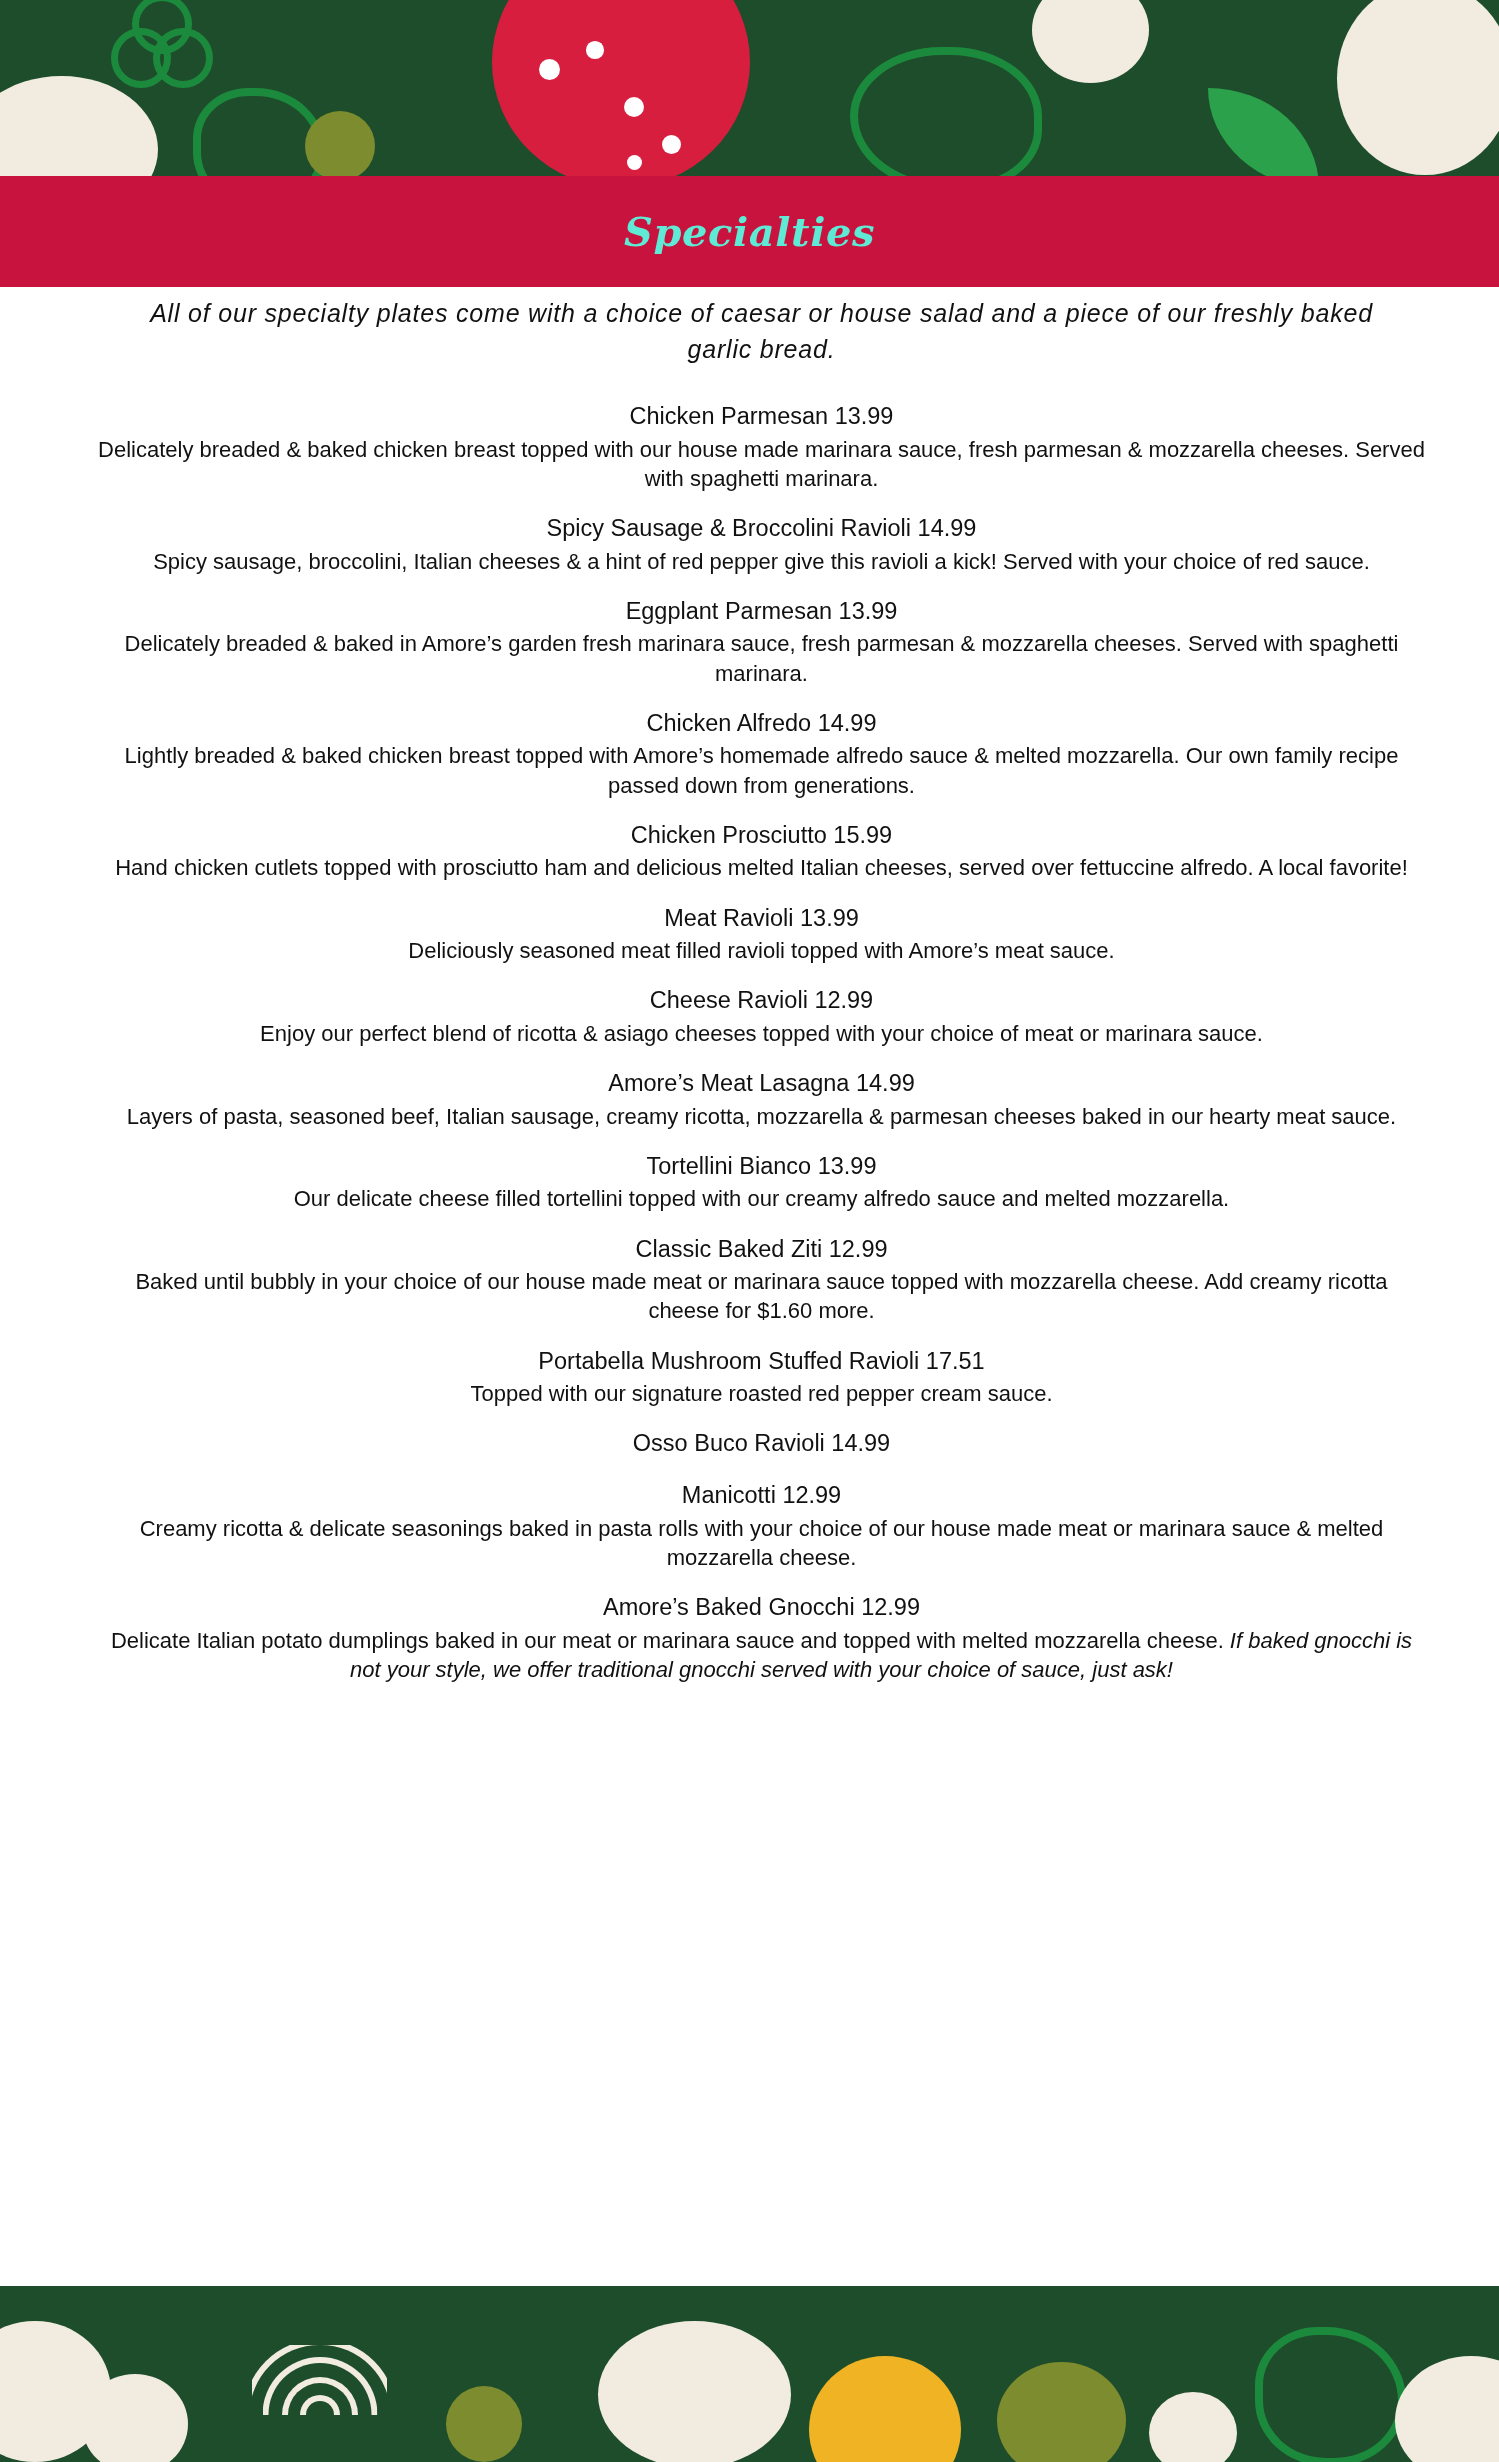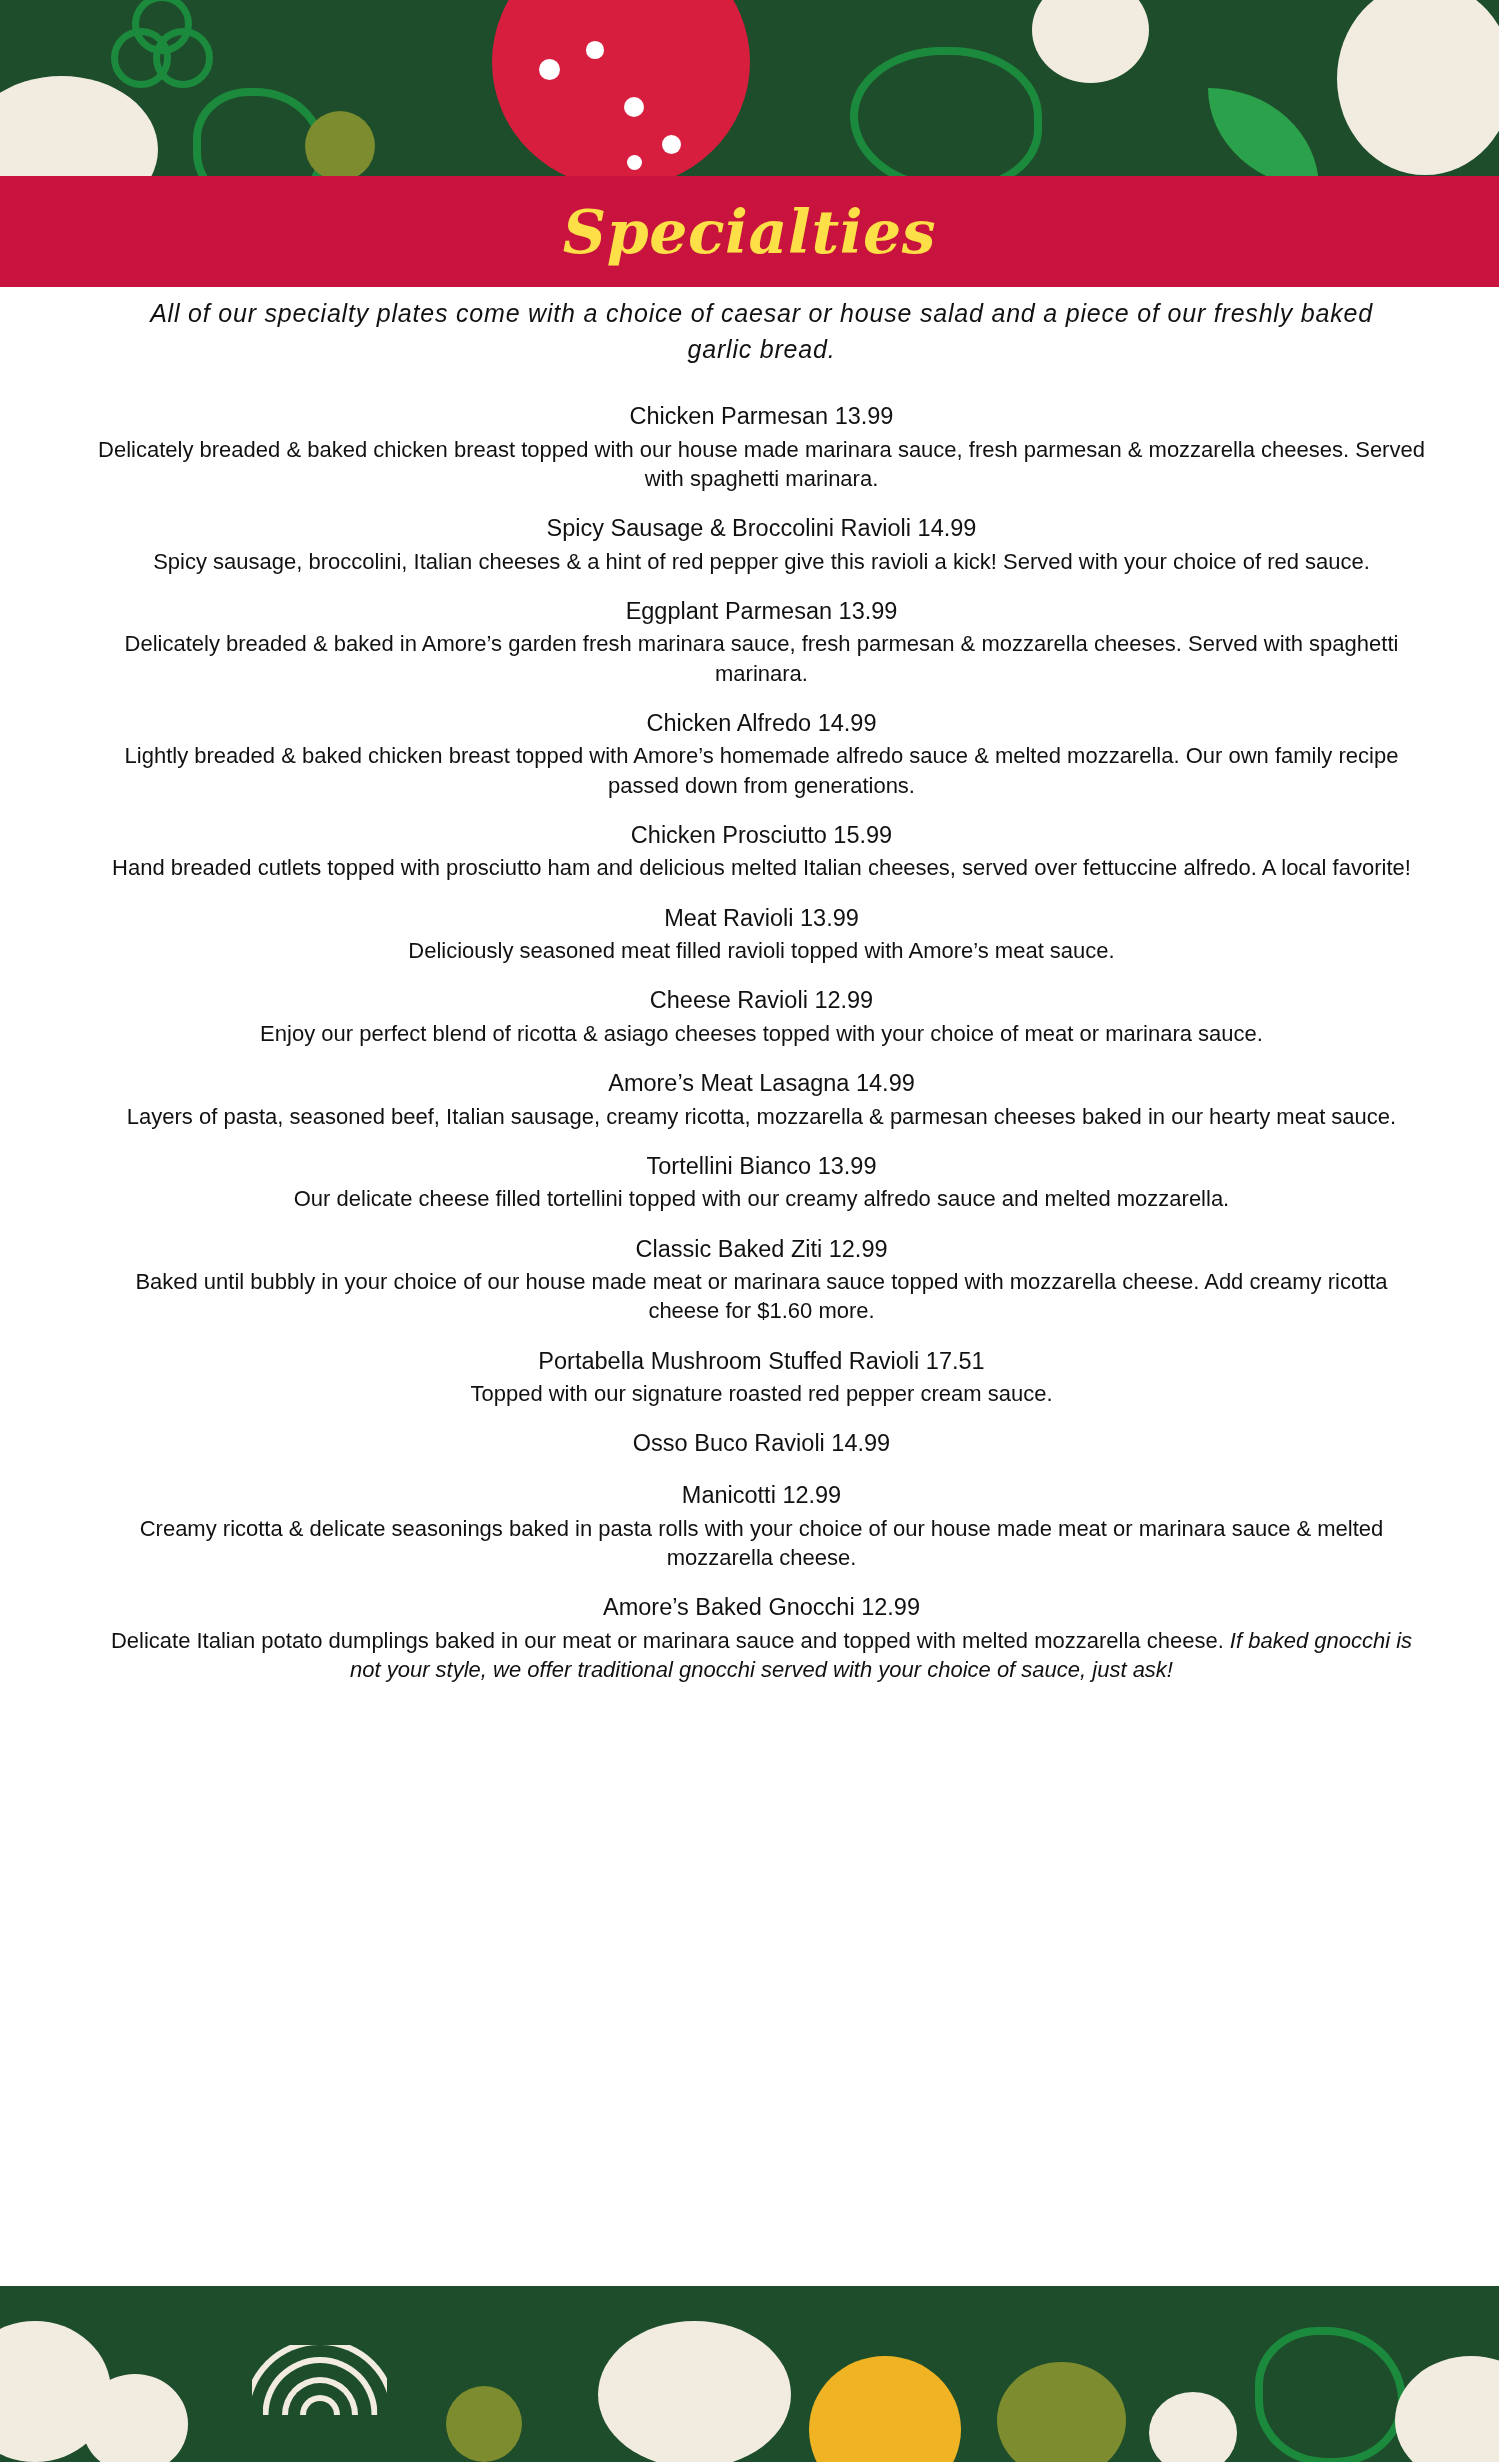--- a/index.html
+++ b/index.html
@@ -79,22 +79,22 @@
     display: flex;
     align-items: center;
     justify-content: center;
     z-index: 5;
   }
   .title-banner h1 {
     margin: 0;
     font-family: "DejaVu Serif", serif;
     font-style: italic;
     font-weight: 700;
-    font-size: 60px;
-    color: #fde047;
+    font-size: 40px;
+    color: #5eead4;
     letter-spacing: 0.6px;
   }
 
   
   .content {
     position: absolute;
     top: 296px;
     left: 12px;
     width: 100%;
     padding: 0 82px;
@@ -176,21 +176,21 @@
     <p class="item-desc">Delicately breaded &amp; baked in Amore’s garden fresh marinara sauce, fresh parmesan &amp; mozzarella cheeses. Served with spaghetti marinara.</p>
   </div>
 
   <div class="item">
     <p class="item-name">Chicken Alfredo 14.99</p>
     <p class="item-desc">Lightly breaded &amp; baked chicken breast topped with Amore’s homemade alfredo sauce &amp; melted mozzarella. Our own family recipe passed down from generations.</p>
   </div>
 
   <div class="item">
     <p class="item-name">Chicken Prosciutto 15.99</p>
-    <p class="item-desc">Hand breaded cutlets topped with prosciutto ham and delicious melted Italian cheeses, served over fettuccine alfredo.  A local favorite!</p>
+    <p class="item-desc">Hand chicken cutlets topped with prosciutto ham and delicious melted Italian cheeses, served over fettuccine alfredo.  A local favorite!</p>
   </div>
 
   <div class="item">
     <p class="item-name">Meat Ravioli 13.99</p>
     <p class="item-desc">Deliciously seasoned meat filled ravioli topped with Amore’s meat sauce.</p>
   </div>
 
   <div class="item">
     <p class="item-name">Cheese Ravioli 12.99</p>
     <p class="item-desc">Enjoy our perfect blend of ricotta &amp; asiago cheeses topped with your choice of meat or marinara sauce.</p>

